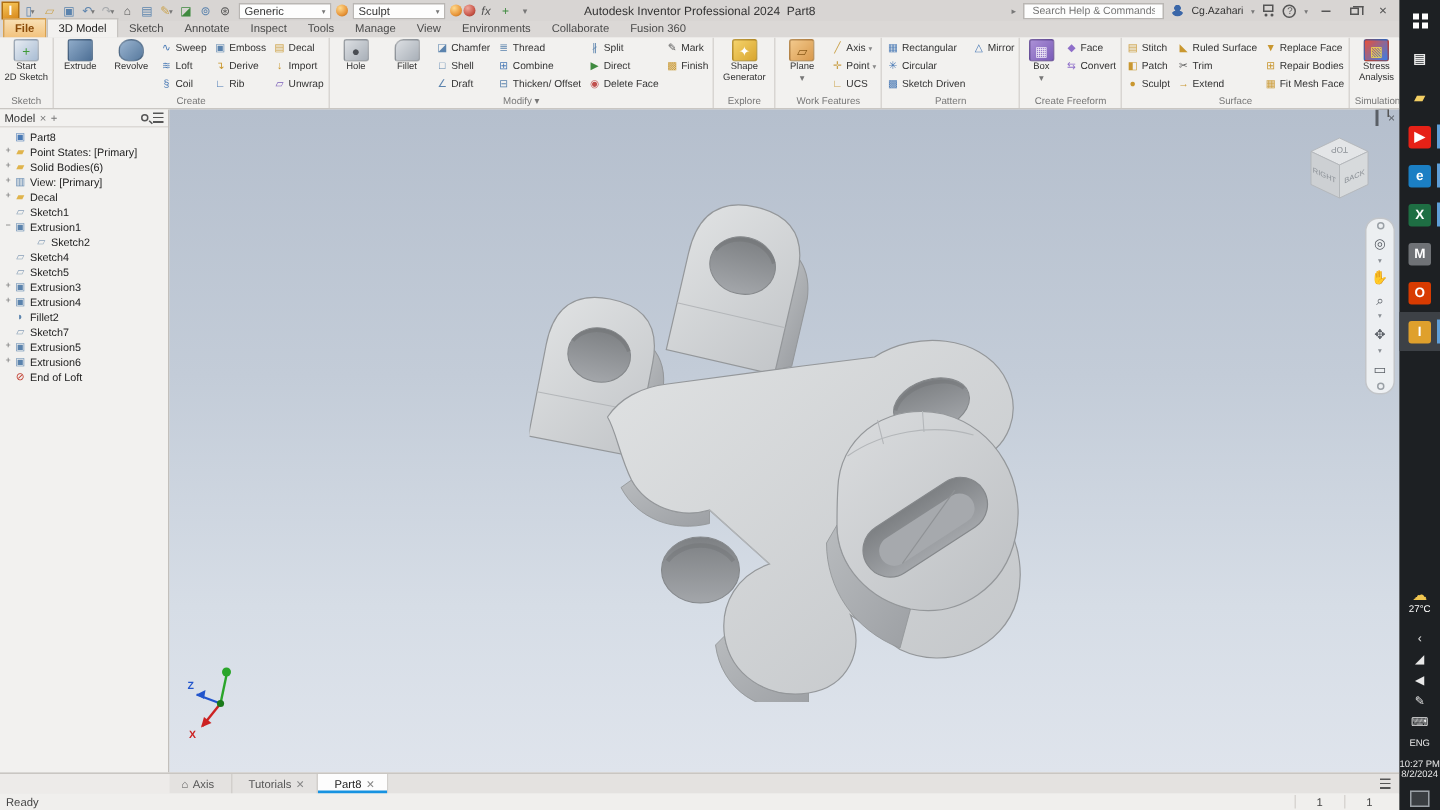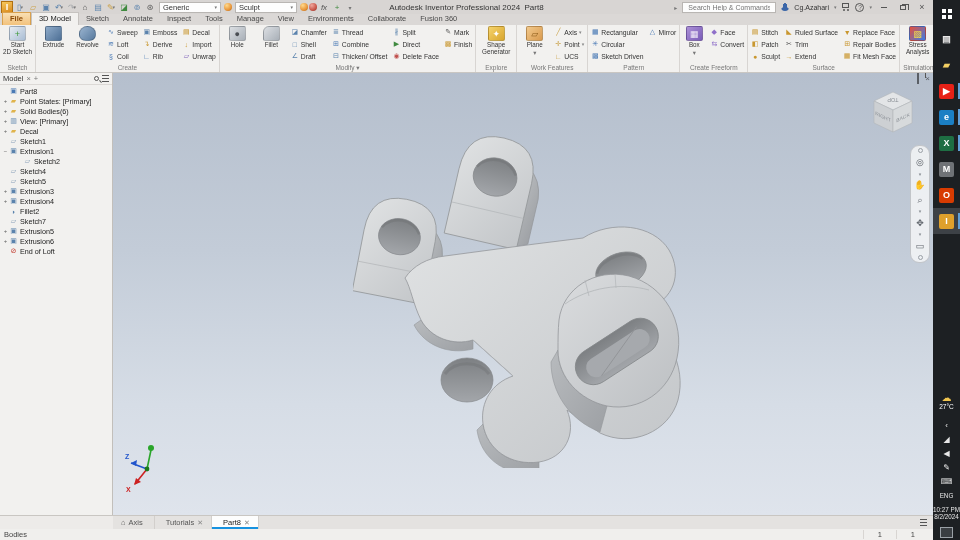--- a/index.html
+++ b/index.html
@@ -705,21 +705,21 @@
         <span>Part8</span>
         <span class="x">✕</span>
       </div>
       </div>
     <div class="rend">
         <span class="burger"></span>
       </div>
   </div>
 
   <div id="statusbar">
-    <span>Bodies</span>
+    <span>Ready</span>
     <div class="rvals">
       <span class="cell">1</span>
       <span class="cell">1</span>
     </div>
   </div>
 </div>
 
 <div id="taskbar">
   <div class="tbi">
       <span class="winlogo"></span>

